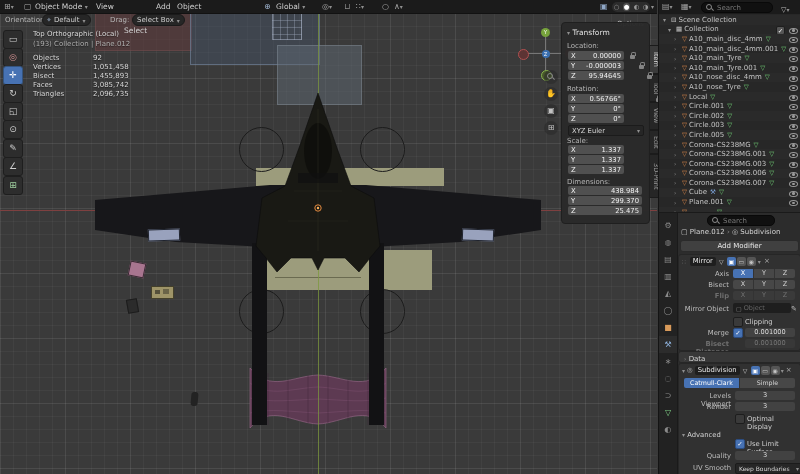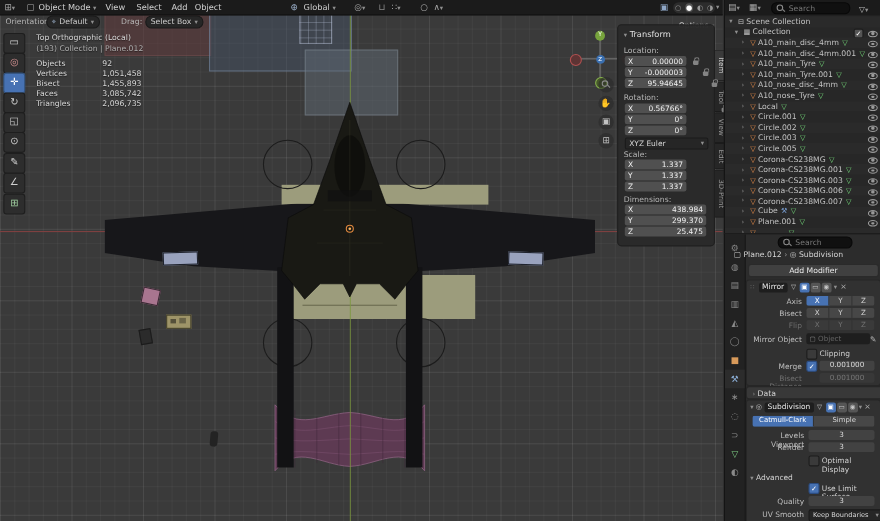--- a/index.html
+++ b/index.html
@@ -70,21 +70,21 @@
   .ptabs{left:0;top:0;width:18px;height:262px;background:#222;border-right:1px solid #1a1a1a;}
   .ptab{width:18px;height:17px;text-align:center;color:#8a8a8a;font-size:8px;line-height:17px;}
   .ptab.active{background:#2c2c2c;color:#e8e8e8;}
   .panel{background:#313131;border:1px solid #262626;border-radius:3px;}
   .phead{height:12px;display:flex;align-items:center;}
   .namepill{background:#1e1e1e;border-radius:2px;color:#e8e8e8;font-size:6.8px;padding:0 3px;line-height:9px;height:9px;}
   .hicon{width:9px;height:9px;border-radius:2px;font-size:6px;line-height:9px;text-align:center;color:#c5c5c5;margin-left:1px;}
   .hicon.on{background:#555;}
   .hicon.blue{background:#4772b3;color:#fff;}
   .plabel{font-size:6.8px;color:#bdbdbd;text-align:right;position:absolute;}
-  .plabel.dim{color:#6e6e6e;}
+  .plabel.dim{color:#6e6e6e;font-weight:bold;}
   .seg3{position:absolute;display:flex;border-radius:2px;overflow:hidden;}
   .seg{flex:1;height:9px;background:#474747;color:#d5d5d5;font-size:6.5px;line-height:9px;text-align:center;border-right:1px solid #333;}
   .seg:last-child{border-right:none;}
   .seg.active{background:#4772b3;color:#fff;}
   .seg.dim{background:#3a3a3a;color:#737373;}
   .vfield{position:absolute;height:9px;background:#424242;border-radius:2px;color:#dcdcdc;font-size:6.6px;
           line-height:9px;text-align:center;}
   .vfield.dim{background:#383838;color:#777;}
   .cb{position:absolute;width:8px;height:8px;background:#3a3a3a;border:1px solid #1d1d1d;border-radius:2px;
       font-size:6.5px;line-height:8px;text-align:center;color:#fff;}
@@ -201,21 +201,21 @@
     <div class="abs navbtn" style="left:544px;top:74px;">✋</div>
     <div class="abs navbtn" style="left:544px;top:91px;">▣</div>
     <div class="abs navbtn" style="left:544px;top:108px;">⊞</div>
   </div>
 
   <div class="abs topbar">
     <span class="abs micon" style="left:4px;">⊞<span class="chev">▾</span></span>
     <span class="abs micon" style="left:24px;">▢</span>
     <span class="abs menu" style="left:35px;"><span>Object Mode</span> <span class="chev">▾</span></span>
     <span class="abs menu" style="left:96px;">View</span>
-    <span class="abs menu" style="left:124px;">Select</span>
+    <span class="abs menu" style="left:124px;margin-top:24px;">Select</span>
     <span class="abs menu" style="left:156px;">Add</span>
     <span class="abs menu" style="left:177px;">Object</span>
 
     <span class="abs micon" style="left:264px;color:#9fb4cf;">⊕</span>
     <span class="abs menu" style="left:276px;"><span>Global</span> <span class="chev">▾</span></span>
     <span class="abs micon" style="left:322px;">◎<span class="chev">▾</span></span>
     <span class="abs micon" style="left:344px;color:#8a8a8a;">⊔</span>
     <span class="abs micon" style="left:356px;">∷<span class="chev">▾</span></span>
     <span class="abs micon" style="left:382px;">○</span>
     <span class="abs micon" style="left:394px;">∧<span class="chev">▾</span></span>
@@ -489,21 +489,21 @@
       <div class="ptab">⊃</div>
       <div class="ptab" style="color:#7fcf85;">▽</div>
       <div class="ptab">◐</div>
     </div>
 
     <div class="abs search" style="left:48px;top:2px;width:58px;height:9px;">
       <span class="mag"></span>
       <span>Search</span>
     </div>
 
-    <div class="abs nowrap" style="left:8px;top:15px;font-size:7px;color:#d5d5d5;">
+    <div class="abs nowrap" style="left:22px;top:15px;font-size:7px;color:#d5d5d5;">
       <span style="color:#c5c5c5;">▢</span>
       <span>Plane.012</span>
       <span style="color:#8a8a8a;">›</span>
       <span style="color:#c5c5c5;">◎</span>
       <span>Subdivision</span>
     </div>
 
     <div class="abs" style="left:21px;top:27px;width:117px;height:10px;background:#404040;border:1px solid #2a2a2a;border-radius:3px;
                 text-align:center;font-size:7px;line-height:10px;color:#e8e8e8;">Add Modifier</div>
 

